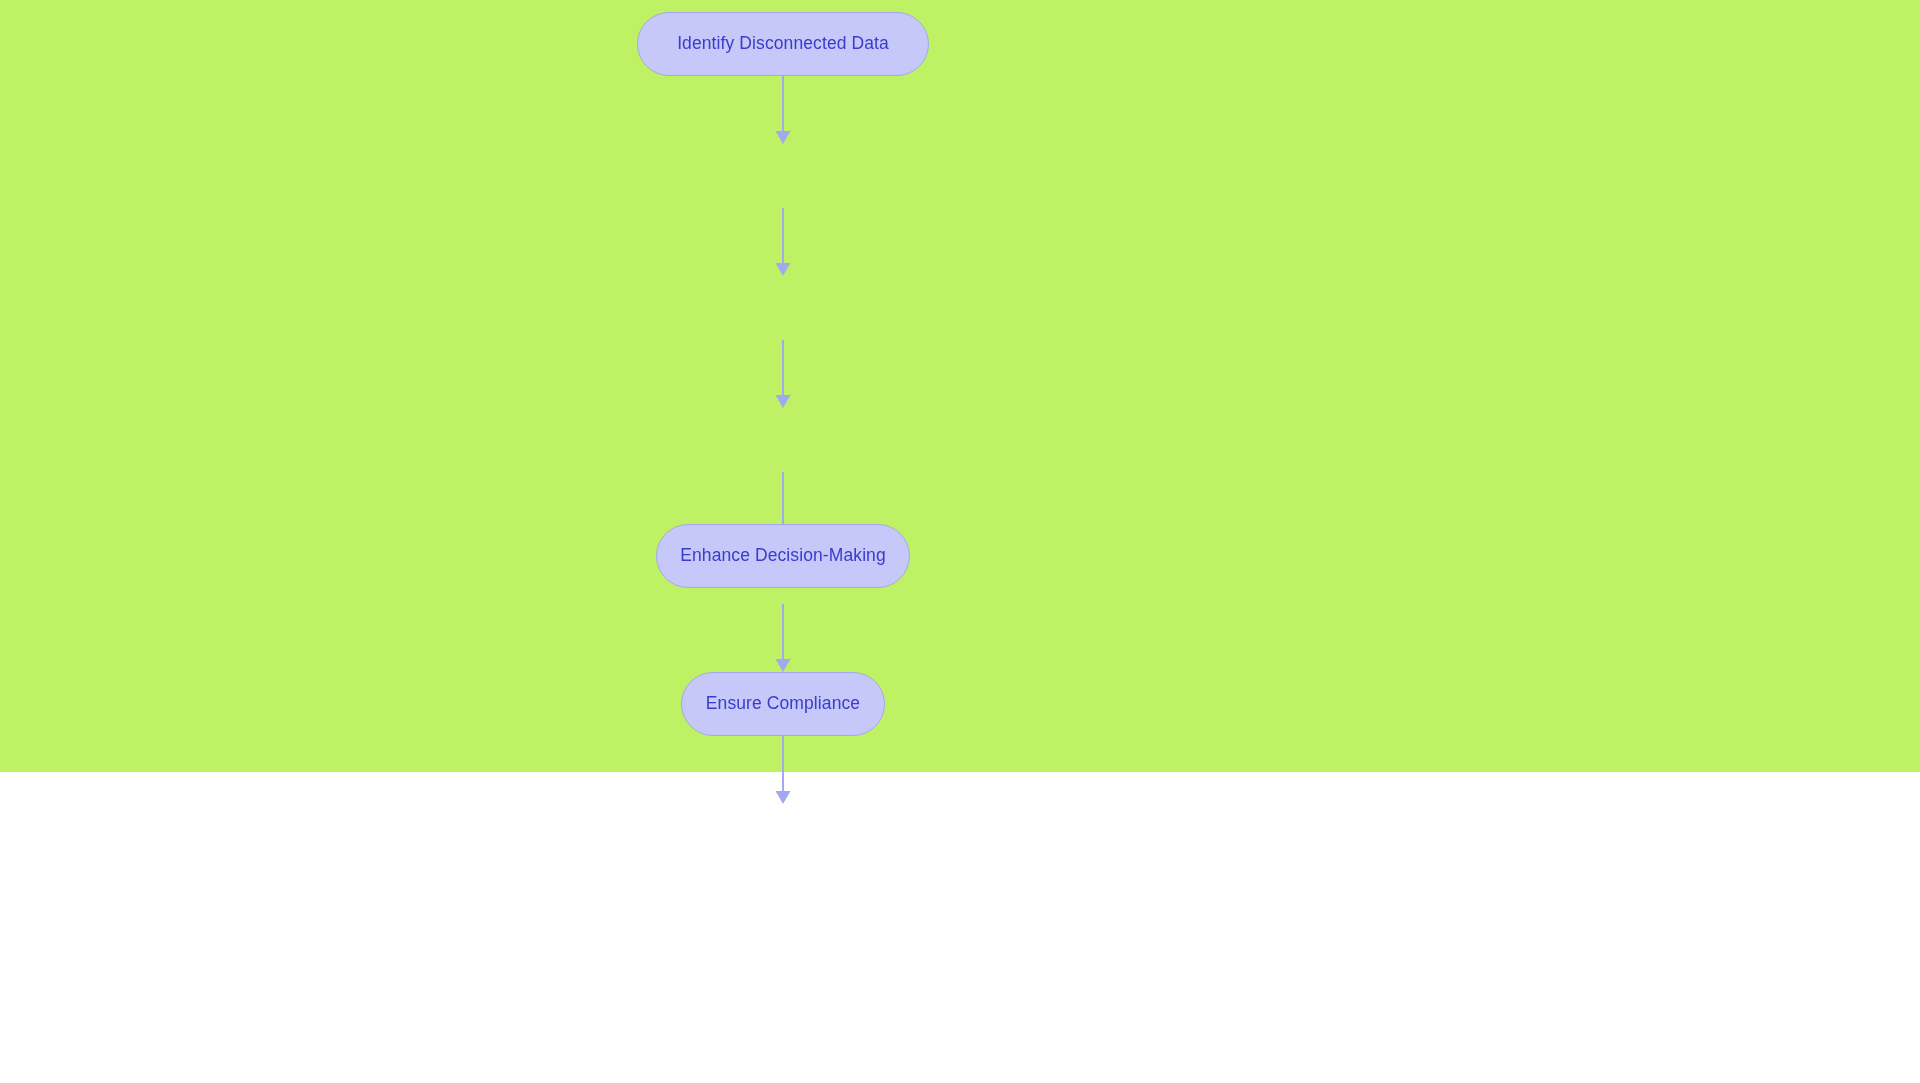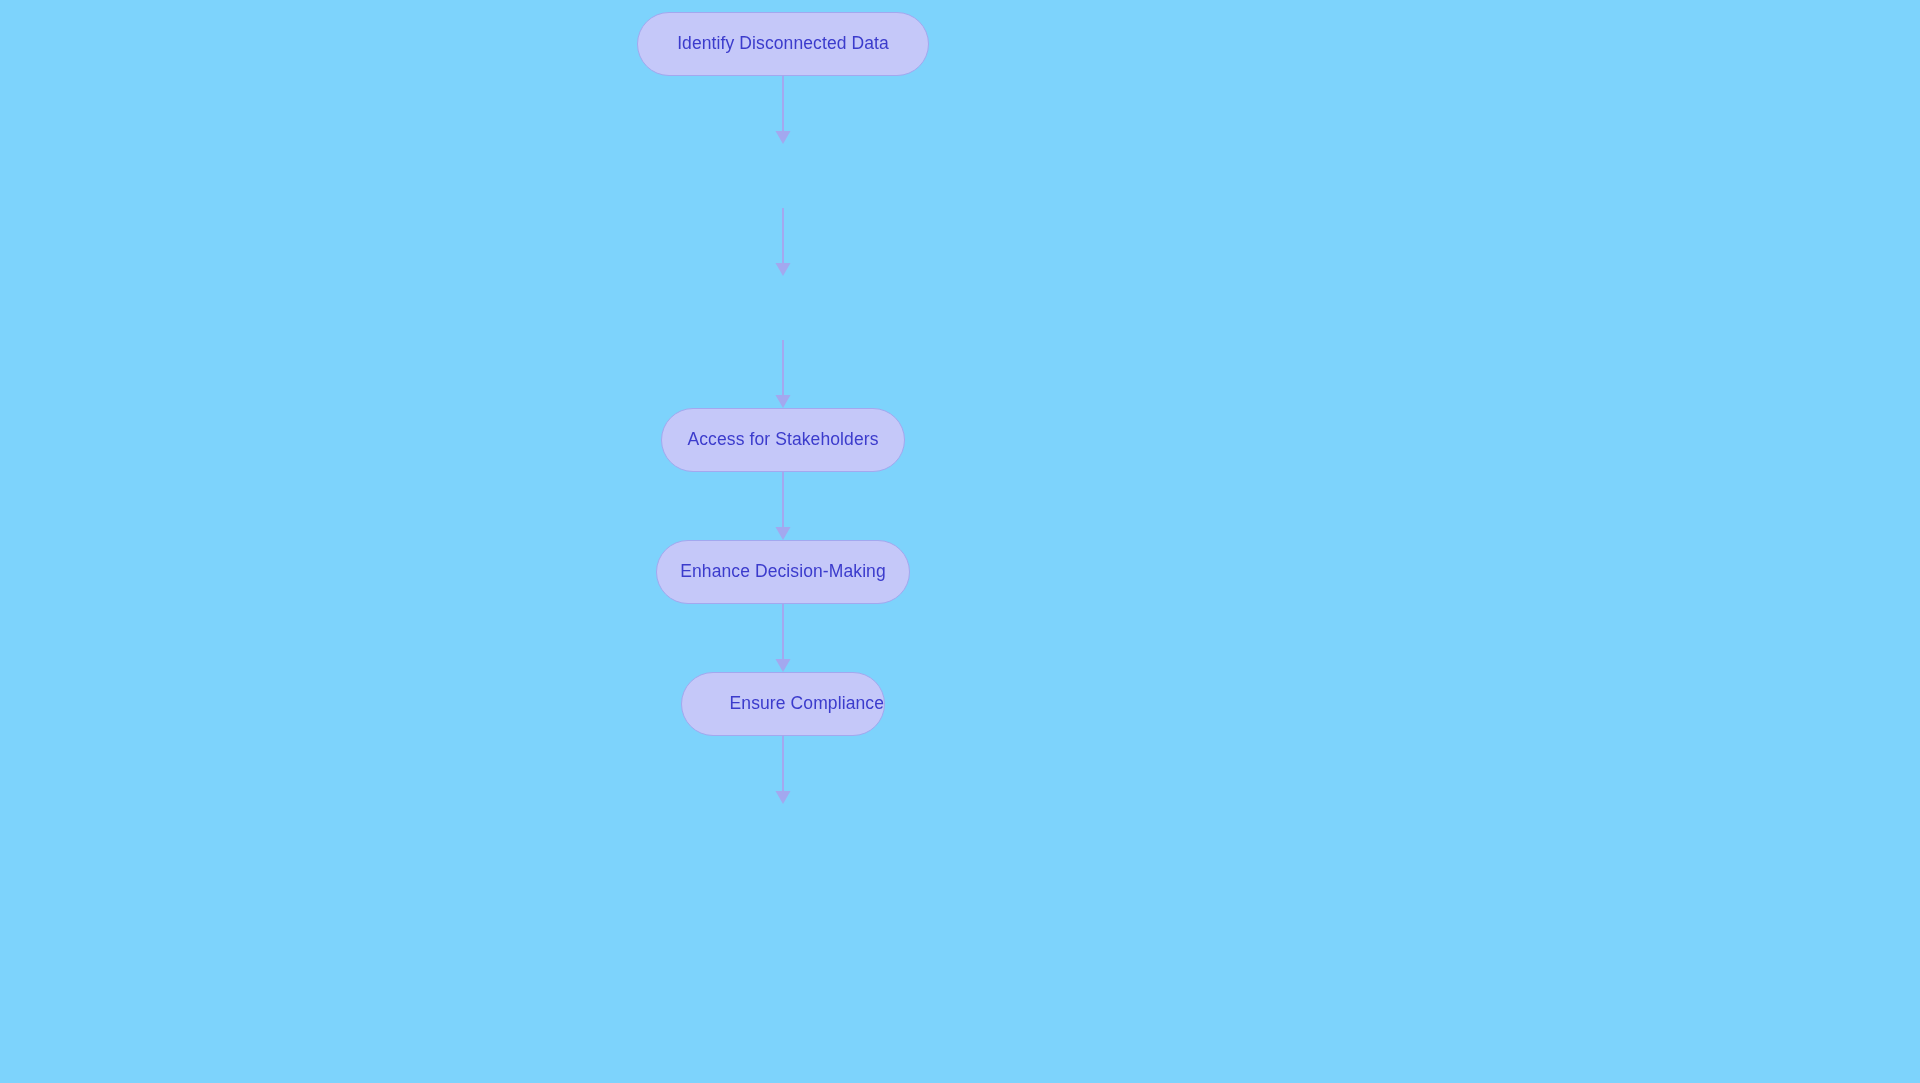--- a/index.html
+++ b/index.html
@@ -11,22 +11,22 @@
   body {
     width: 1920px;
     height: 1083px;
     overflow: hidden;
     font-family: "Liberation Sans", "DejaVu Sans", sans-serif;
   }
 
   #flow-canvas {
     position: relative;
     width: 1920px;
-    height: 1083px;
-    background: #7dd3fc;
+    height: 772px;
+    background: #bef264;
   }
 
   
   #connector-layer {
     position: absolute;
     left: 0;
     top: 0;
     width: 1920px;
     height: 1083px;
     z-index: 1;
@@ -96,24 +96,21 @@
       <g>
         <line x1="783" y1="736" x2="783" y2="791" stroke="#a3a8ef" stroke-width="2"></line>
         <polygon points="775.5,791 790.5,791 783,804" fill="#a3a8ef"></polygon>
       </g>
     </svg>
 
   <div id="node-layer">
       <div class="flow-node" style="left: 783px; top: 44px; width: 292px;">
         <span class="flow-node-label">Identify Disconnected Data</span>
       </div>
-      <div class="flow-node" style="left: 783px; top: 440px; width: 244px;">
-        <span class="flow-node-label">Access for Stakeholders</span>
-      </div>
-      <div class="flow-node" style="left: 783px; top: 572px; width: 254px;">
+      <div class="flow-node" style="left: 783px; top: 556px; width: 254px;">
         <span class="flow-node-label">Enhance Decision-Making</span>
       </div>
-      <div class="flow-node" style="left: 783px; top: 704px; width: 204px; justify-content: flex-end;">
+      <div class="flow-node" style="left: 783px; top: 704px; width: 204px;">
         <span class="flow-node-label">Ensure Compliance</span>
       </div>
     </div>
 
 </div>
 
 </body></html>

